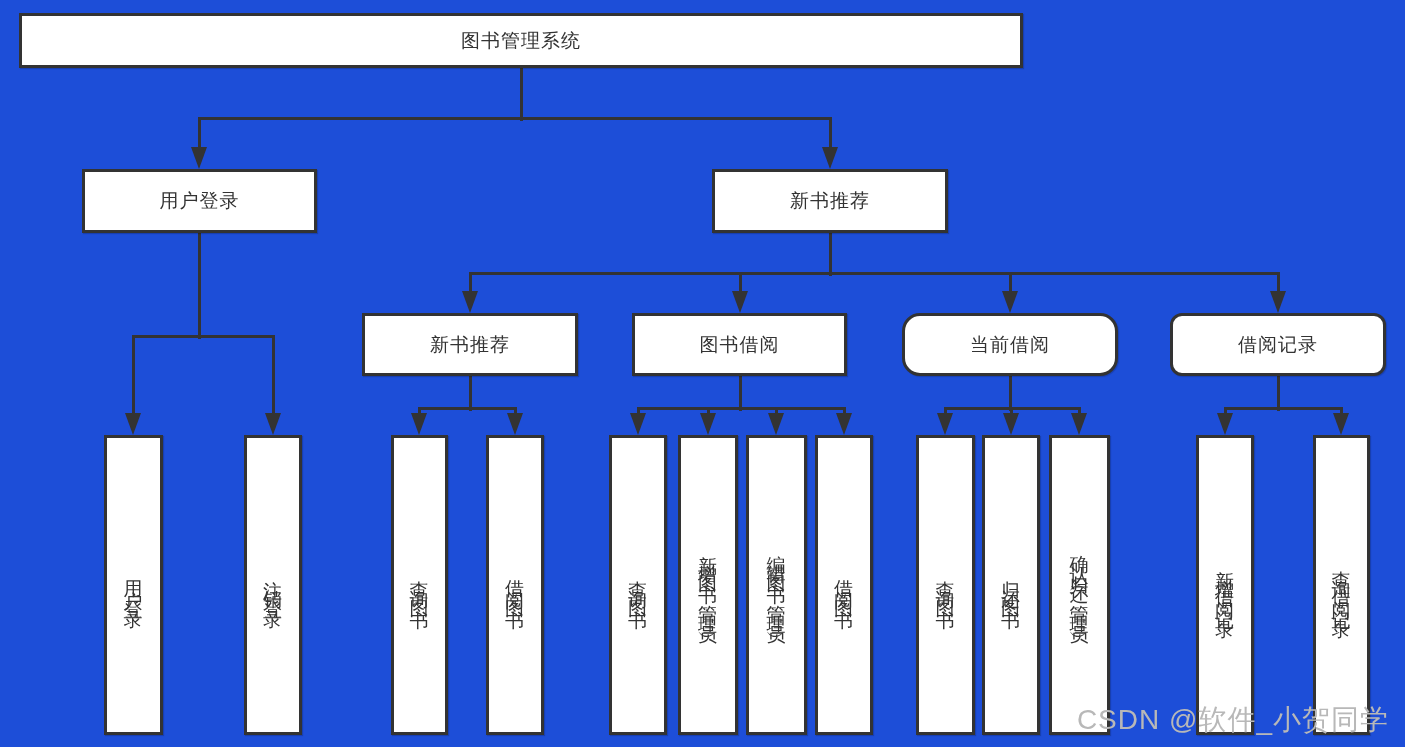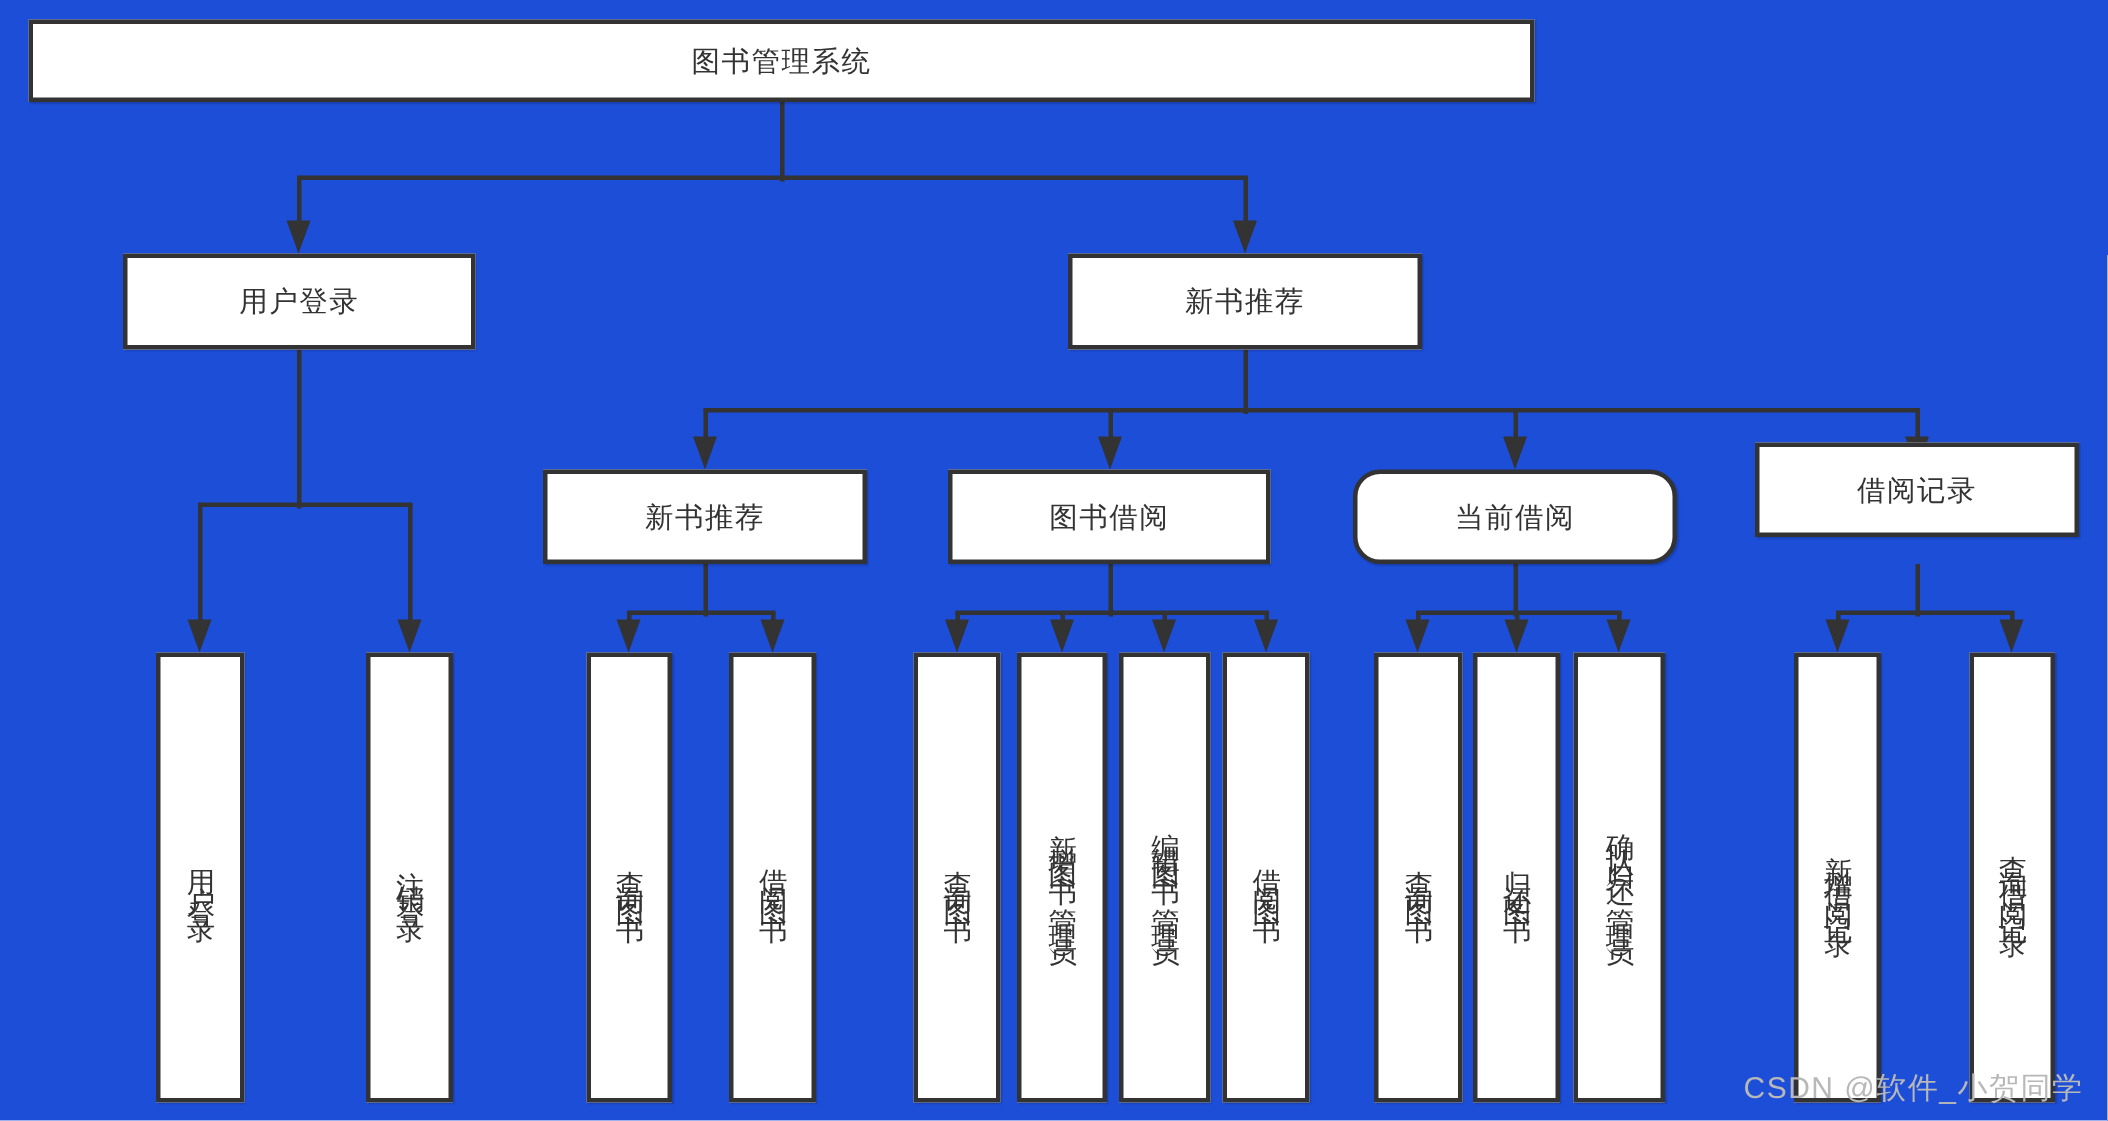--- a/index.html
+++ b/index.html
@@ -45,21 +45,21 @@
     letter-spacing: 10px;
     line-height: 1;
     white-space: nowrap;
   }
   .ln  { position: absolute; background: #333333; z-index: 1; }
   .arw { position: absolute; width: 0; height: 0; z-index: 1; }
   .watermark {
     position: absolute;
     right: 16px;
     bottom: 8px;
-    font-size: 20px;
+    font-size: 28px;
     color: #b8b8b8;
     letter-spacing: 1px;
     z-index: 3;
   }
 </style>
 </head>
 <body>
 
 <div class="canvas" id="canvas">
 
@@ -76,21 +76,21 @@
 
   <div class="hbox" style="left:632px; top:313px; width:215px; height:63px;">
     <span>图书借阅</span>
   </div>
   <div class="hbox" style="left:362px; top:313px; width:216px; height:63px;">
     <span>新书推荐</span>
   </div>
   <div class="hbox" style="left:902px; top:313px; width:216px; height:63px;border-radius:18px;">
     <span>当前借阅</span>
   </div>
-  <div class="hbox" style="left:1170px; top:295px; width:216px; height:63px;">
+  <div class="hbox" style="left:1170px; top:313px; width:216px; height:63px;border-radius:12px;">
     <span>借阅记录</span>
   </div>
 
   <div class="vbox" style="left:104px; width:59px;">
     <span>用户登录</span>
   </div>
   <div class="vbox" style="left:244px; width:58px;">
     <span>注销登录</span>
   </div>
 

